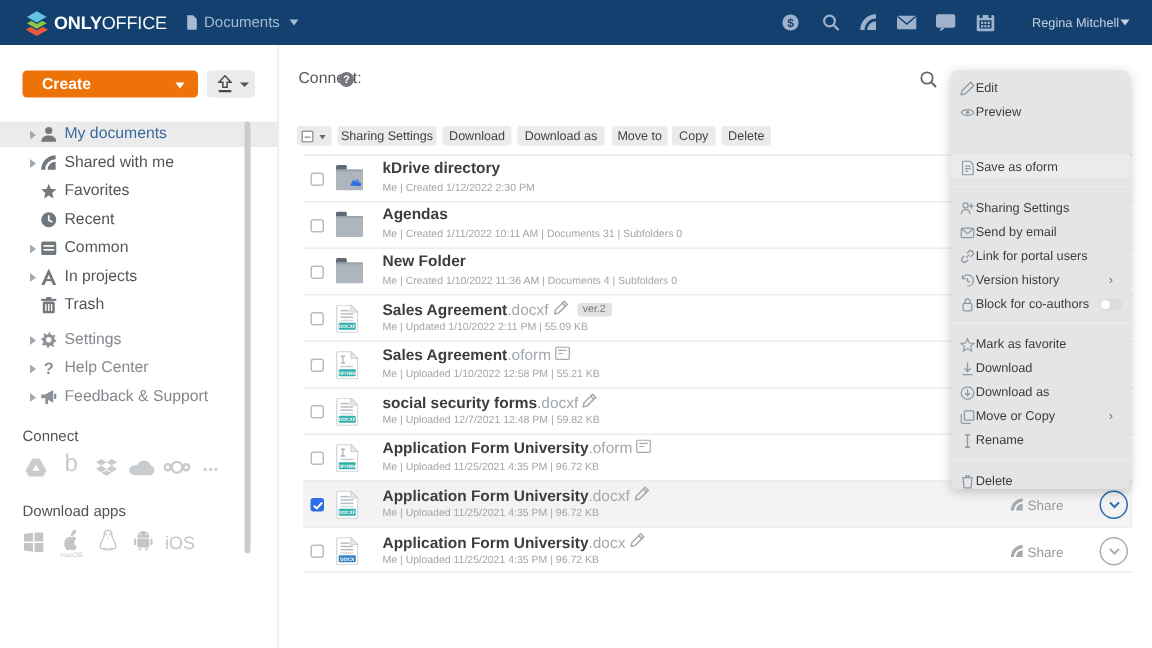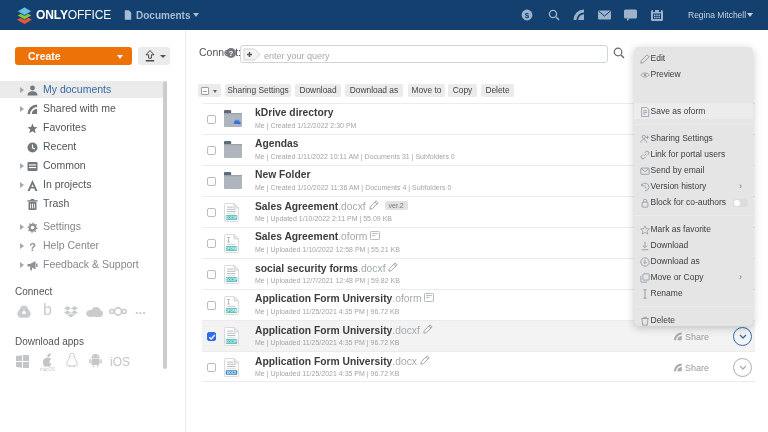--- a/index.html
+++ b/index.html
@@ -4,29 +4,29 @@
 <style>
 * { margin:0; padding:0; box-sizing:border-box; }
 html,body { width:768px; height:432px; overflow:hidden; background:#fff;
   font-family:"Liberation Sans", sans-serif; }
 .abs { position:absolute; }
 
 #header { position:absolute; left:0; top:0; width:768px; height:30px; background:#13406e; }
 #logo-text { position:absolute; left:36px; top:7.5px; font-size:12px; color:#fff; letter-spacing:-0.1px; }
 #logo-text b { font-weight:700; }
 #logo-text span { font-weight:400; color:#f5f7fa; }
-#doc-mod { position:absolute; left:136px; top:10px; color:#a6bcd4; font-size:10px; font-weight:700;text-align:right; }
+#doc-mod { position:absolute; left:136px; top:10px; color:#a6bcd4; font-size:10px; font-weight:400;text-align:right; }
 #user { position:absolute; left:688px; top:10px; color:#c6d2e0; font-size:8.5px; }
 .hicon { position:absolute; top:9px; }
 
 #sidebar { position:absolute; left:0; top:30px; width:186px; height:402px; background:#fff; border-right:1px solid #ececec;padding-left:36px; }
 #btn-create { position:absolute; left:15px; top:17px; width:117px; height:18px; background:#ed7309; border-radius:3px; color:#fff; font-size:10.5px; font-weight:700; line-height:18px; padding-left:13px; }
 #btn-create .car { position:absolute; right:9px; top:8px; width:0; height:0; border-left:3.5px solid transparent; border-right:3.5px solid transparent; border-top:4px solid #fff; }
 #btn-upload { position:absolute; left:138px; top:17px; width:32px; height:18px; background:#ebebeb; border-radius:3px; }
-.nav { position:absolute; left:0; width:163px; height:17px; font-size:10.5px; color:#50555a; line-height:17px; }
+.nav { position:absolute; left:0; width:185px; height:17px; font-size:10.5px; color:#50555a; line-height:17px; }
 .nav .car { position:absolute; left:20px; top:6px; width:0; height:0; border-top:3px solid transparent; border-bottom:3px solid transparent; border-left:4px solid #a3a9ae; }
 .nav .lbl { position:absolute; left:43px; top:0; white-space:nowrap; }
 .nav .ic { position:absolute; left:27px; top:3px; }
 .nav.sel { background:#ebebeb; }
 .nav.sel .lbl { color:#39699f; }
 .nav.gray .lbl { color:#83888d; }
 .sect { position:absolute; left:15px; font-size:10px; color:#50555a; }
 #sb-scroll { position:absolute; left:163px; top:51px; width:4px; height:288px; background:#ccc; border-radius:2px; }
 
 #content { position:absolute; left:187px; top:30px; width:581px; height:402px; background:#fff; }
@@ -258,27 +258,20 @@
     </div>
   <div id="sb-scroll"></div>
 </div>
 
 <div id="content">
   <div id="filter-lbl">Connect:</div>
   <svg class="abs" style="left:39px;top:17.5px" width="10" height="10" viewBox="0 0 9 9">
       <circle cx="4.5" cy="4.5" r="4.5" fill="#75797d"></circle>
       <text x="4.5" y="6.8" font-size="6.5" font-weight="bold" fill="#fff" text-anchor="middle" font-family="Liberation Sans, sans-serif">?</text>
     </svg>
-  <div id="filter-box">
-    <svg class="abs" style="left:2px;top:2px" width="18" height="13" viewBox="0 0 18 13">
-        <path d="M1 1 H11.5 L17 6.5 L11.5 12 H1 Z" fill="#f4f4f4" stroke="#cdd1d5" stroke-width="1"></path>
-        <path d="M6.5 4 V9 M4 6.5 H9" stroke="#555" stroke-width="1.5"></path>
-      </svg>
-    <div id="filter-ph">enter your query</div>
-  </div>
   <svg class="abs" style="left:426px;top:17px" width="12" height="12" viewBox="0 0 12 12">
       <circle cx="5" cy="5" r="3.8" fill="none" stroke="#666" stroke-width="1.2"></circle>
       <line x1="8" y1="8" x2="11" y2="11" stroke="#666" stroke-width="1.4"></line>
     </svg>
   <div id="toolbar">
       <div class="tbtn" style="left:11px;width:23px">
         <div class="abs" style="left:3px;top:3px;width:8px;height:8px;border:1px solid #98a0a6;border-radius:1px;background:#fff">
           <div class="abs" style="left:1px;top:2.6px;width:4px;height:1.4px;background:#98a0a6"></div>
         </div>
         <div class="abs" style="left:15px;top:6px;width:0;height:0;border-left:2.8px solid transparent;border-right:2.8px solid transparent;border-top:3.2px solid #666"></div>
@@ -479,30 +472,30 @@
     <div class="mi">
       <span class="mic"><svg width="10" height="10" viewBox="0 0 12 12">
           <circle cx="4.5" cy="3.5" r="2" fill="none" stroke="#8d99a3" stroke-width="1"></circle>
           <path d="M1 10.5 C1 7.8 3 6.8 4.5 6.8 C6 6.8 8 7.8 8 10.5" fill="none" stroke="#8d99a3" stroke-width="1"></path>
           <path d="M9 2 V6 M7 4 H11" stroke="#8d99a3" stroke-width="1"></path>
         </svg></span>
       <span class="mlb">Sharing Settings</span>
     </div>
     <div class="mi">
       <span class="mic"><svg width="10" height="10" viewBox="0 0 12 12">
-          <path d="M5 7 L7.5 4.5 M3.5 5.5 L2 7 A2.1 2.1 0 0 0 5 10 L6.5 8.5 M8.5 6.5 L10 5 A2.1 2.1 0 0 0 7 2 L5.5 3.5" fill="none" stroke="#8d99a3" stroke-width="1.1"></path>
-        </svg></span>
-      <span class="mlb">Link for portal users</span>
-    </div>
-    <div class="mi">
-      <span class="mic"><svg width="10" height="10" viewBox="0 0 12 12">
           <rect x="1" y="2.5" width="10" height="7.5" rx="1" fill="none" stroke="#8d99a3" stroke-width="1"></rect>
           <path d="M1.5 3 L6 7 L10.5 3" fill="none" stroke="#8d99a3" stroke-width="1"></path>
         </svg></span>
       <span class="mlb">Send by email</span>
+    </div>
+    <div class="mi">
+      <span class="mic"><svg width="10" height="10" viewBox="0 0 12 12">
+          <path d="M5 7 L7.5 4.5 M3.5 5.5 L2 7 A2.1 2.1 0 0 0 5 10 L6.5 8.5 M8.5 6.5 L10 5 A2.1 2.1 0 0 0 7 2 L5.5 3.5" fill="none" stroke="#8d99a3" stroke-width="1.1"></path>
+        </svg></span>
+      <span class="mlb">Link for portal users</span>
     </div>
     <div class="mi">
       <span class="mic"><svg width="10" height="10" viewBox="0 0 12 12">
           <path d="M2 2 V4.5 H4.5" fill="none" stroke="#8d99a3" stroke-width="1"></path>
           <path d="M2 4.5 A4.5 4.5 0 1 1 6 10.5" fill="none" stroke="#8d99a3" stroke-width="1"></path>
           <path d="M6 4 V6.5 L8 7.5" fill="none" stroke="#8d99a3" stroke-width="1"></path>
         </svg></span>
       <span class="mlb">Version history</span>
       <div class="marr">›</div>
     </div>

